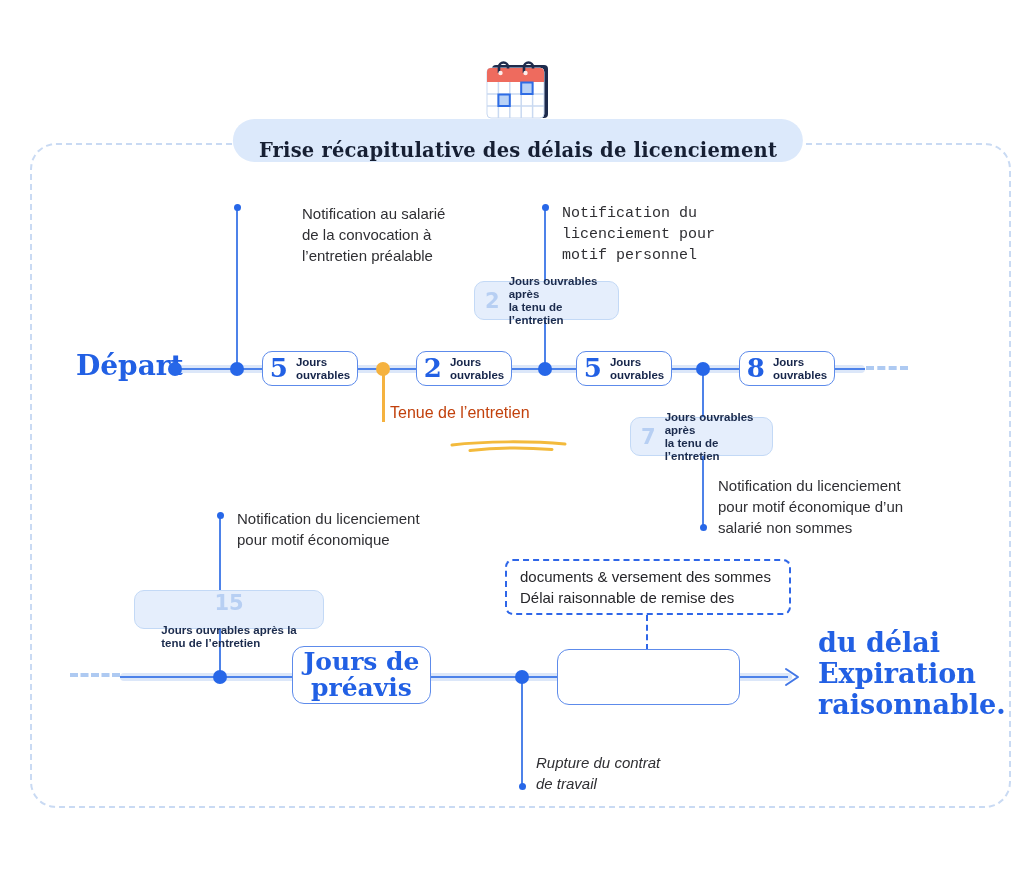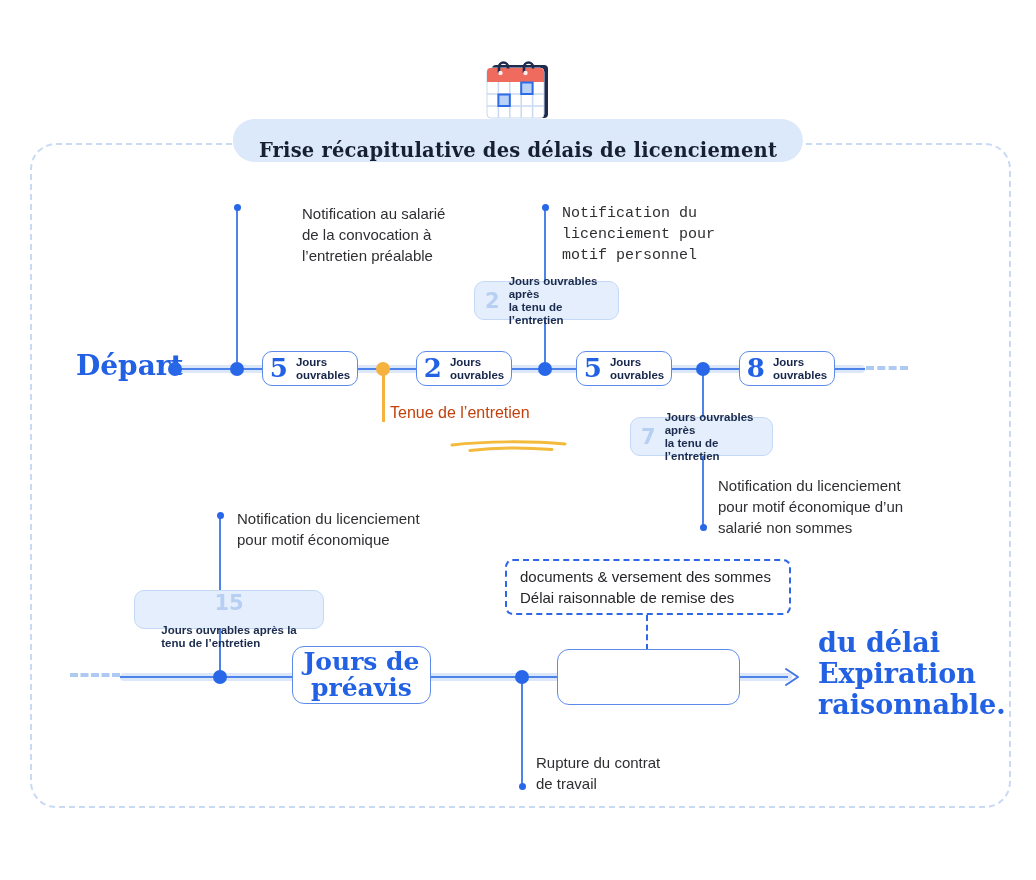--- a/index.html
+++ b/index.html
@@ -211,21 +211,21 @@
 
   <div class="dot" style="left:213px;top:670px;"></div>
   <div class="dot" style="left:515px;top:670px;"></div>
   <div class="dot-sm" style="left:217px;top:512px;"></div>
   <div class="dot-sm" style="left:519px;top:783px;"></div>
 
   <div class="note" style="left:237px;top:508px;">
     <div>Notification du licenciement</div>
     <div>pour motif économique</div>
   </div>
-  <div class="note" style="left:536px;top:752px;">
+  <div class="note" style="left:536px;top:752px;font-style:italic;">
     <div>Rupture du contrat</div>
     <div>de travail</div>
   </div>
 
   <div class="stage-box" style="left:292px;top:646px;width:139px;height:58px;">
     <div>Jours de</div>
     <div>préavis</div>
   </div>
   <div class="stage-box" style="left:557px;top:649px;width:183px;height:56px;">
   </div>

